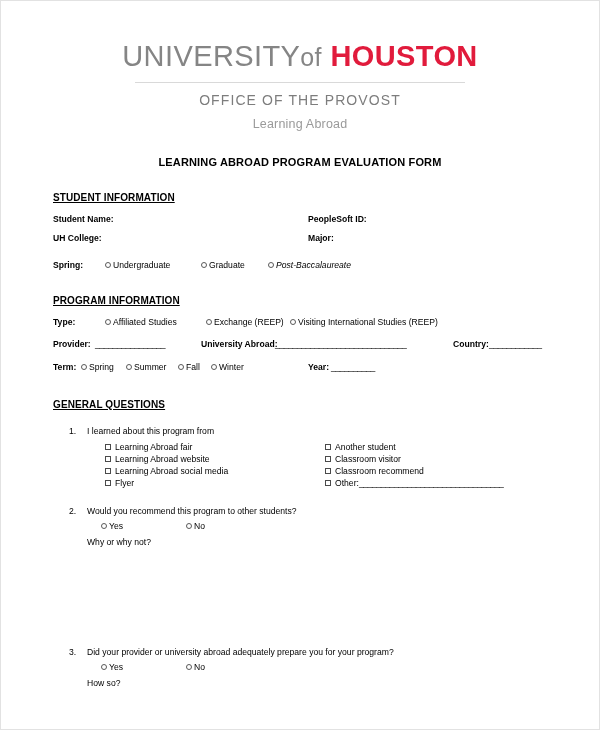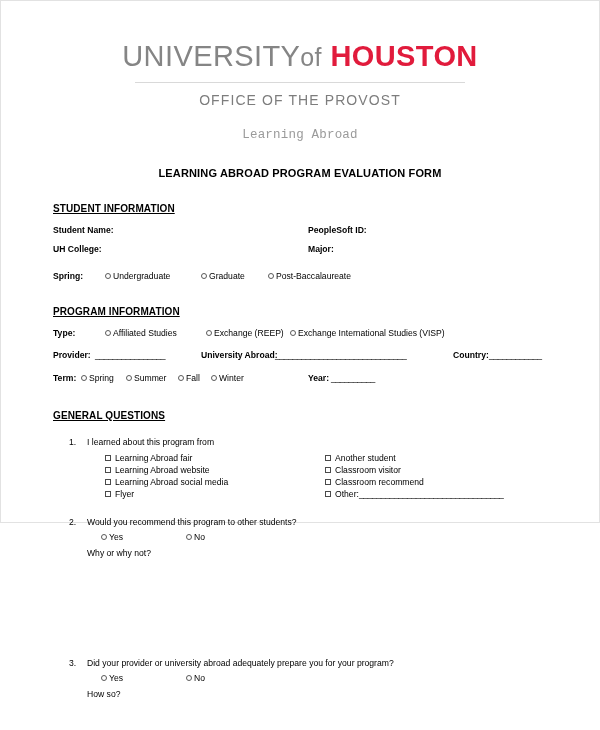--- a/index.html
+++ b/index.html
@@ -13,21 +13,21 @@
     font-family: "Liberation Sans", sans-serif;
     color: #000000;
     overflow: hidden;
   }
 
   
   .page {
     position: relative;
     box-sizing: border-box;
     width: 600px;
-    height: 523px;
+    height: 730px;
     background: #ffffff;
     border: 1px solid #e2e2e2;
     padding: 0;
   }
 
   
   .masthead {
     padding-top: 38px;
     text-align: center;
   }
@@ -56,25 +56,24 @@
     background: #d9d9d9;
     margin: 8px auto 0 auto;
   }
   .provost {
     margin-top: 9px;
     font-size: 14px;
     letter-spacing: 1.1px;
     color: #7d7d7d;
   }
   .subunit {
-    margin-top: 20px;
+    margin-top: 9px;
     font-size: 12.5px;
     color: #9a9a9a;
     letter-spacing: 0.2px;
-    font-family: Liberation Mono, monospace;
   }
 
   
   .form-title {
     margin-top: 25px;
     text-align: center;
     font-size: 11px;
     font-weight: bold;
     letter-spacing: 0.15px;
   }
@@ -197,37 +196,37 @@
     </div>
 
     <div class="row" style="margin-top:16px;">
       <span class="lbl">Spring:</span>
       <span class="at" style="left:52px;">
         <span class="radio"></span><span>Undergraduate</span>
       </span>
       <span class="at" style="left:148px;">
         <span class="radio"></span><span>Graduate</span>
       </span>
-      <span class="at" style="left:215px;">
+      <span class="at" style="left:215px;font-style:italic;">
         <span class="radio"></span><span>Post-Baccalaureate</span>
       </span>
     </div>
 
     <div class="section-head">PROGRAM INFORMATION</div>
 
     <div class="row">
       <span class="lbl">Type:</span>
       <span class="at" style="left:52px;">
         <span class="radio"></span><span>Affiliated Studies</span>
       </span>
       <span class="at" style="left:153px;">
         <span class="radio"></span><span>Exchange (REEP)</span>
       </span>
       <span class="at" style="left:237px;">
-        <span class="radio"></span><span>Exchange International Studies (VISP)</span>
+        <span class="radio"></span><span>Visiting International Studies (REEP)</span>
       </span>
     </div>
 
     <div class="row" style="">
       <span class="lbl">Provider:</span>
       <span class="at blank" style="left:42px;">________________</span>
       <span class="at lbl" style="left:148px;">University Abroad:</span>
       <span class="at blank" style="left:222px;">______________________________</span>
       <span class="at lbl" style="left:400px;">Country:</span>
       <span class="at blank" style="left:436px;">____________</span>

